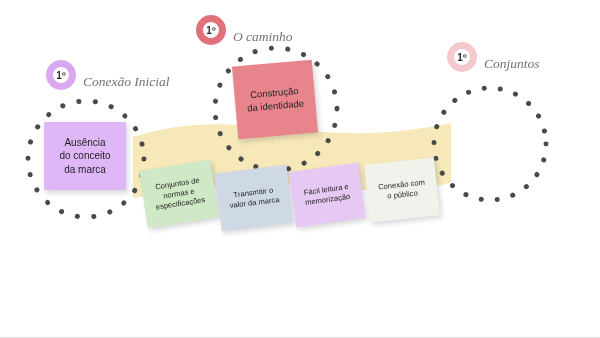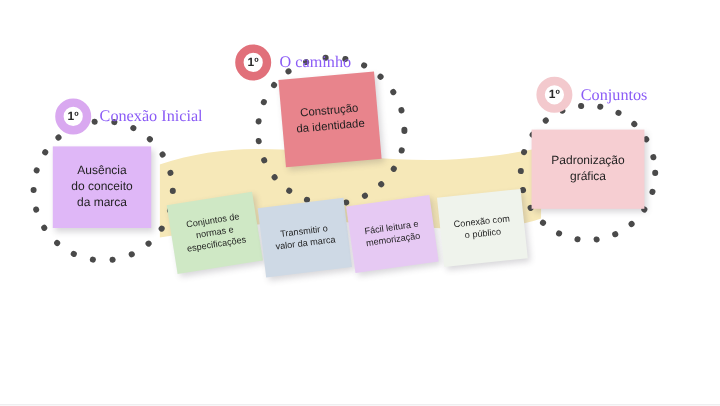--- a/index.html
+++ b/index.html
@@ -34,44 +34,44 @@
   .ring {
     position: absolute;
     pointer-events: none;
   }
   .ring svg { display: block; overflow: visible; }
 
   
   .badge-group {
     position: absolute;
     display: flex;
-    align-items: center;
+    align-items: flex-end;
     gap: 7px;
-    margin-top: 22px;
   }
   .badge {
     width: 30px;
     height: 30px;
     border-radius: 50%;
     display: flex;
     align-items: center;
     justify-content: center;
     box-sizing: border-box;
     font-size: 10px;
     font-weight: bold;
     color: #2b2b2b;
     letter-spacing: .2px;
   }
   .badge-ring-purple { border: 7px solid #d9a8f0; background: #ffffff; }
   .badge-ring-red    { border: 7px solid #e1707a; background: #ffffff; }
   .badge-ring-pink   { border: 7px solid #f3c9cd; background: #ffffff; }
   .badge-label {
     font-family: "Liberation Serif", serif;
+    font-style: italic;
     font-size: 13.5px;
-    color: #8b5cf6;
+    color: #737373;
     white-space: nowrap;
   }
 
   
   .note {
     position: absolute;
     box-sizing: border-box;
     display: flex;
     align-items: center;
     justify-content: center;
@@ -175,24 +175,20 @@
     <span class="note-text">Ausência
 do conceito
 da marca</span>
   </div>
 
   <div class="note note-mid n-construcao">
     <span class="note-text">Construção
 da identidade</span>
   </div>
 
-  <div class="note note-big n-padronizacao">
-    <span class="note-text">Padronização
-gráfica</span>
-  </div>
 
   <div class="note note-small n-conjuntos">
     <span class="note-text">Conjuntos de
 normas e
 especificações</span>
   </div>
 
   <div class="note note-small n-transmitir">
     <span class="note-text">Transmitir o
 valor da marca</span>

